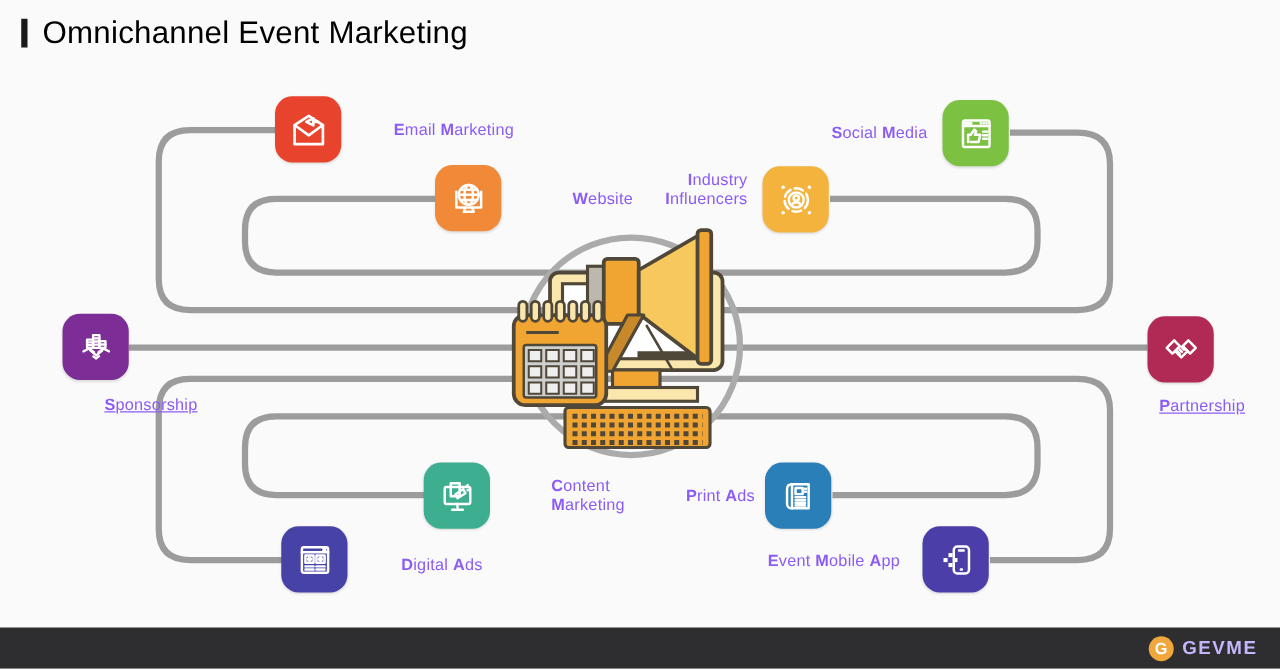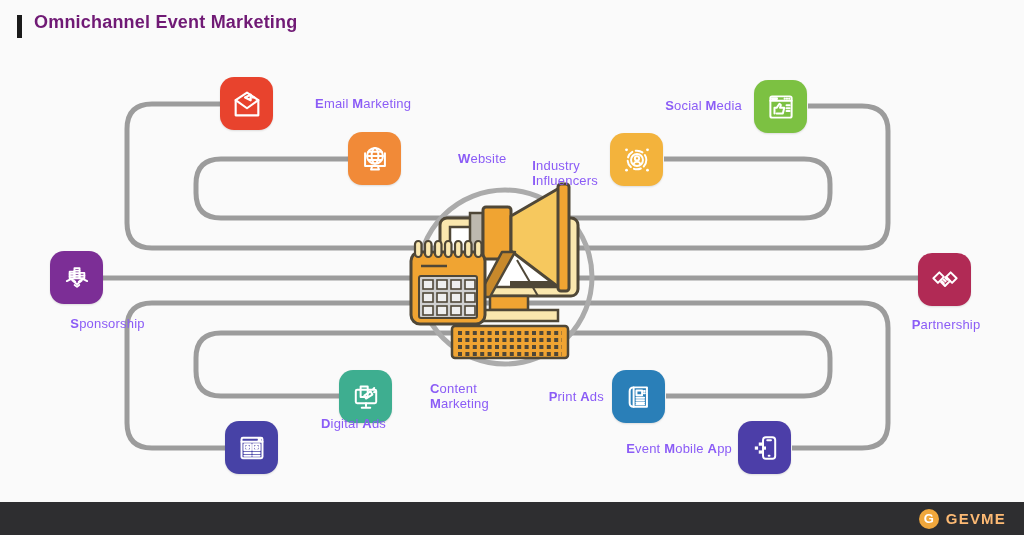--- a/index.html
+++ b/index.html
@@ -4,48 +4,48 @@
 <style>
   html,body{margin:0;padding:0;}
   body{
     width:1024px;height:535px;position:relative;overflow:hidden;
     background:#FAFAFA;
     font-family:"Liberation Sans", sans-serif;
   }
   .titlebar{position:absolute;left:17px;top:15px;width:5px;height:23px;background:#1A1A1A;}
   .title{
     position:absolute;left:34px;top:12px;margin:0;
-    font-size:18px;font-weight:700;color:#701a75;letter-spacing:.2px;
+    font-size:25px;font-weight:400;color:#000000;letter-spacing:.2px;
   }
   .diagram-svg{position:absolute;left:0;top:0;}
   .conn{fill:none;stroke:#9C9C9C;stroke-width:5;}
   .tile{
     position:absolute;width:53px;height:53px;border-radius:14px;
     display:flex;align-items:center;justify-content:center;
     box-shadow:0 1px 2px rgba(0,0,0,.12);
   }
   .tile svg{width:34px;height:34px;}
   .lbl{
     position:absolute;font-size:13px;font-weight:500;color:#8b5cf6;
     letter-spacing:.2px;line-height:15px;white-space:pre-line;padding-left:31px;
   }
   .lbl b{font-weight:800;}
-  .r{text-align:left;}
-  .c{text-align:center;}
+  .r{text-align:right;}
+  .c{text-align:right;text-decoration:underline;}
   .footer{
     position:absolute;left:0;bottom:0;width:1024px;height:33px;background:#2E2E30;
     display:flex;align-items:center;justify-content:flex-end;padding-right:0;
   }
   .brand{display:flex;align-items:center;gap:7px;margin-right:18px;}
   .brand-circle{
     width:20px;height:20px;border-radius:50%;background:#F0A73C;
     display:flex;align-items:center;justify-content:center;
     color:#fff;font-size:13px;font-weight:800;line-height:20px;
   }
-  .brand-name{color:#fdba74;font-size:15px;font-weight:800;letter-spacing:1.2px;}
+  .brand-name{color:#c4b5fd;font-size:15px;font-weight:800;letter-spacing:1.2px;}
 </style>
 </head>
 <body>
 
 <div class="titlebar"></div>
 <h1 class="title">Omnichannel Event Marketing</h1>
 
 <svg class="diagram-svg" width="1024" height="535" viewBox="0 0 1024 535">
 
   <path class="conn" d="M103 278 H918" stroke="#9C9C9C"></path>
@@ -210,28 +210,28 @@
         <rect x="7.6" y="8.1" width="2.3" height="2.3"></rect>
       <rect x="7.6" y="13.7" width="2.3" height="2.3"></rect>
         <rect x="10.4" y="10.9" width="2.3" height="2.3"></rect>
     </g>
   </svg>
 </div>
 
 <div class="lbl" style="left:284px;top:96px"><b>E</b>mail <b>M</b>arketing</div>
 <div class="lbl" style="left:427px;top:151px"><b>W</b>ebsite</div>
 <div class="lbl r" style="right:282px;top:98px"><b>S</b>ocial <b>M</b>edia</div>
-<div class="lbl r" style="right:426px;top:158px"><b>I</b>ndustry
+<div class="lbl r" style="right:426px;top:136px"><b>I</b>ndustry
 <b>I</b>nfluencers</div>
 <div class="lbl c" style="left:26px;top:316px;width:101px"><b>S</b>ponsorship</div>
 <div class="lbl c" style="left:865px;top:317px;width:100px"><b>P</b>artnership</div>
-<div class="lbl" style="left:399px;top:381px"><b>C</b>ontent
+<div class="lbl" style="left:410px;top:381px"><b>C</b>ontent
 <b>M</b>arketing</div>
 <div class="lbl r" style="right:420px;top:389px"><b>P</b>rint <b>A</b>ds</div>
-<div class="lbl" style="left:290px;top:416px"><b>D</b>igital <b>A</b>ds</div>
-<div class="lbl r" style="right:292px;top:441px"><b>E</b>vent <b>M</b>obile <b>A</b>pp</div>
+<div class="lbl" style="left:290px;top:444px"><b>D</b>igital <b>A</b>ds</div>
+<div class="lbl r" style="right:304px;top:441px"><b>E</b>vent <b>M</b>obile <b>A</b>pp</div>
 
 <div class="footer">
   <div class="brand">
     <div class="brand-circle">G</div>
     <div class="brand-name">GEVME</div>
   </div>
 </div>
 
 </body></html>

